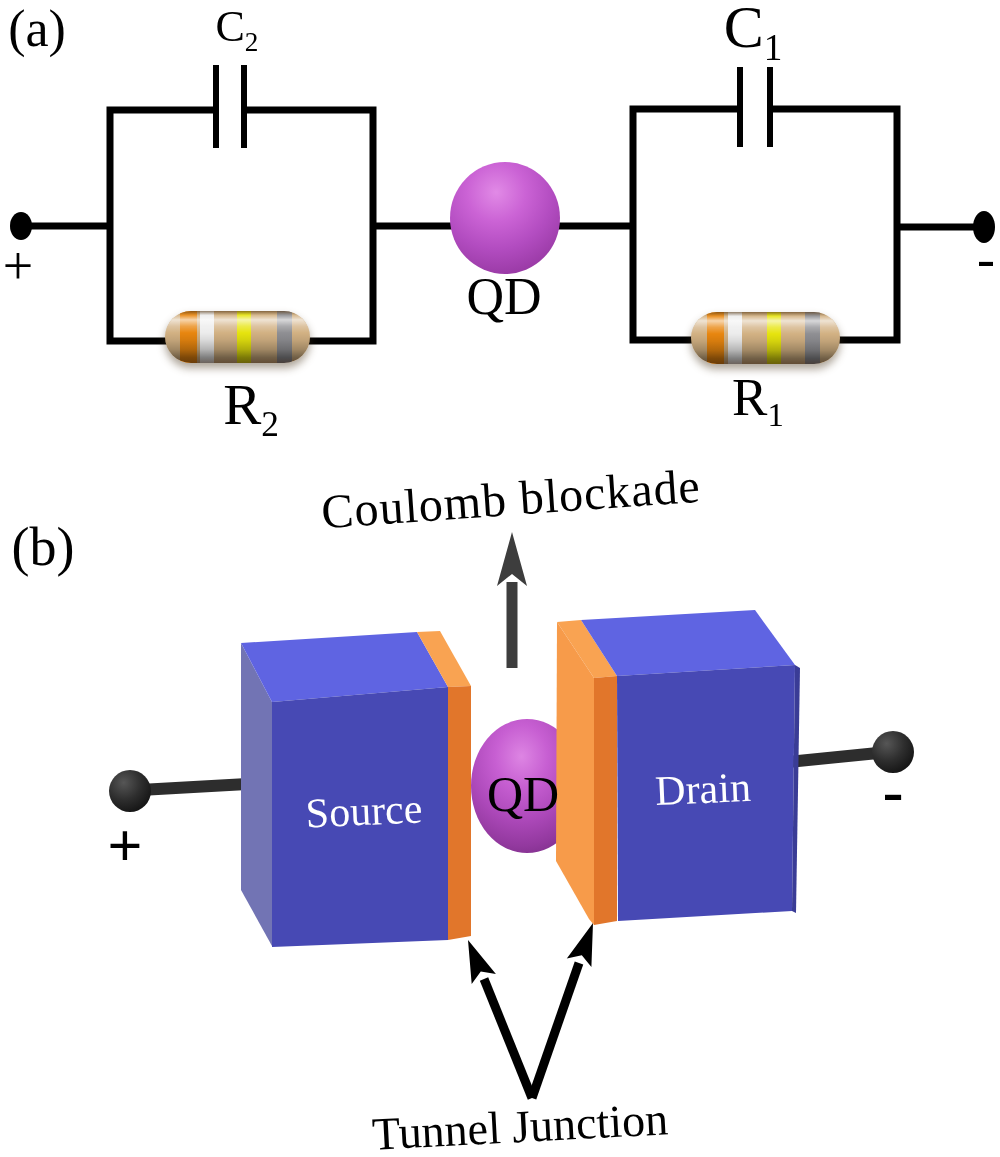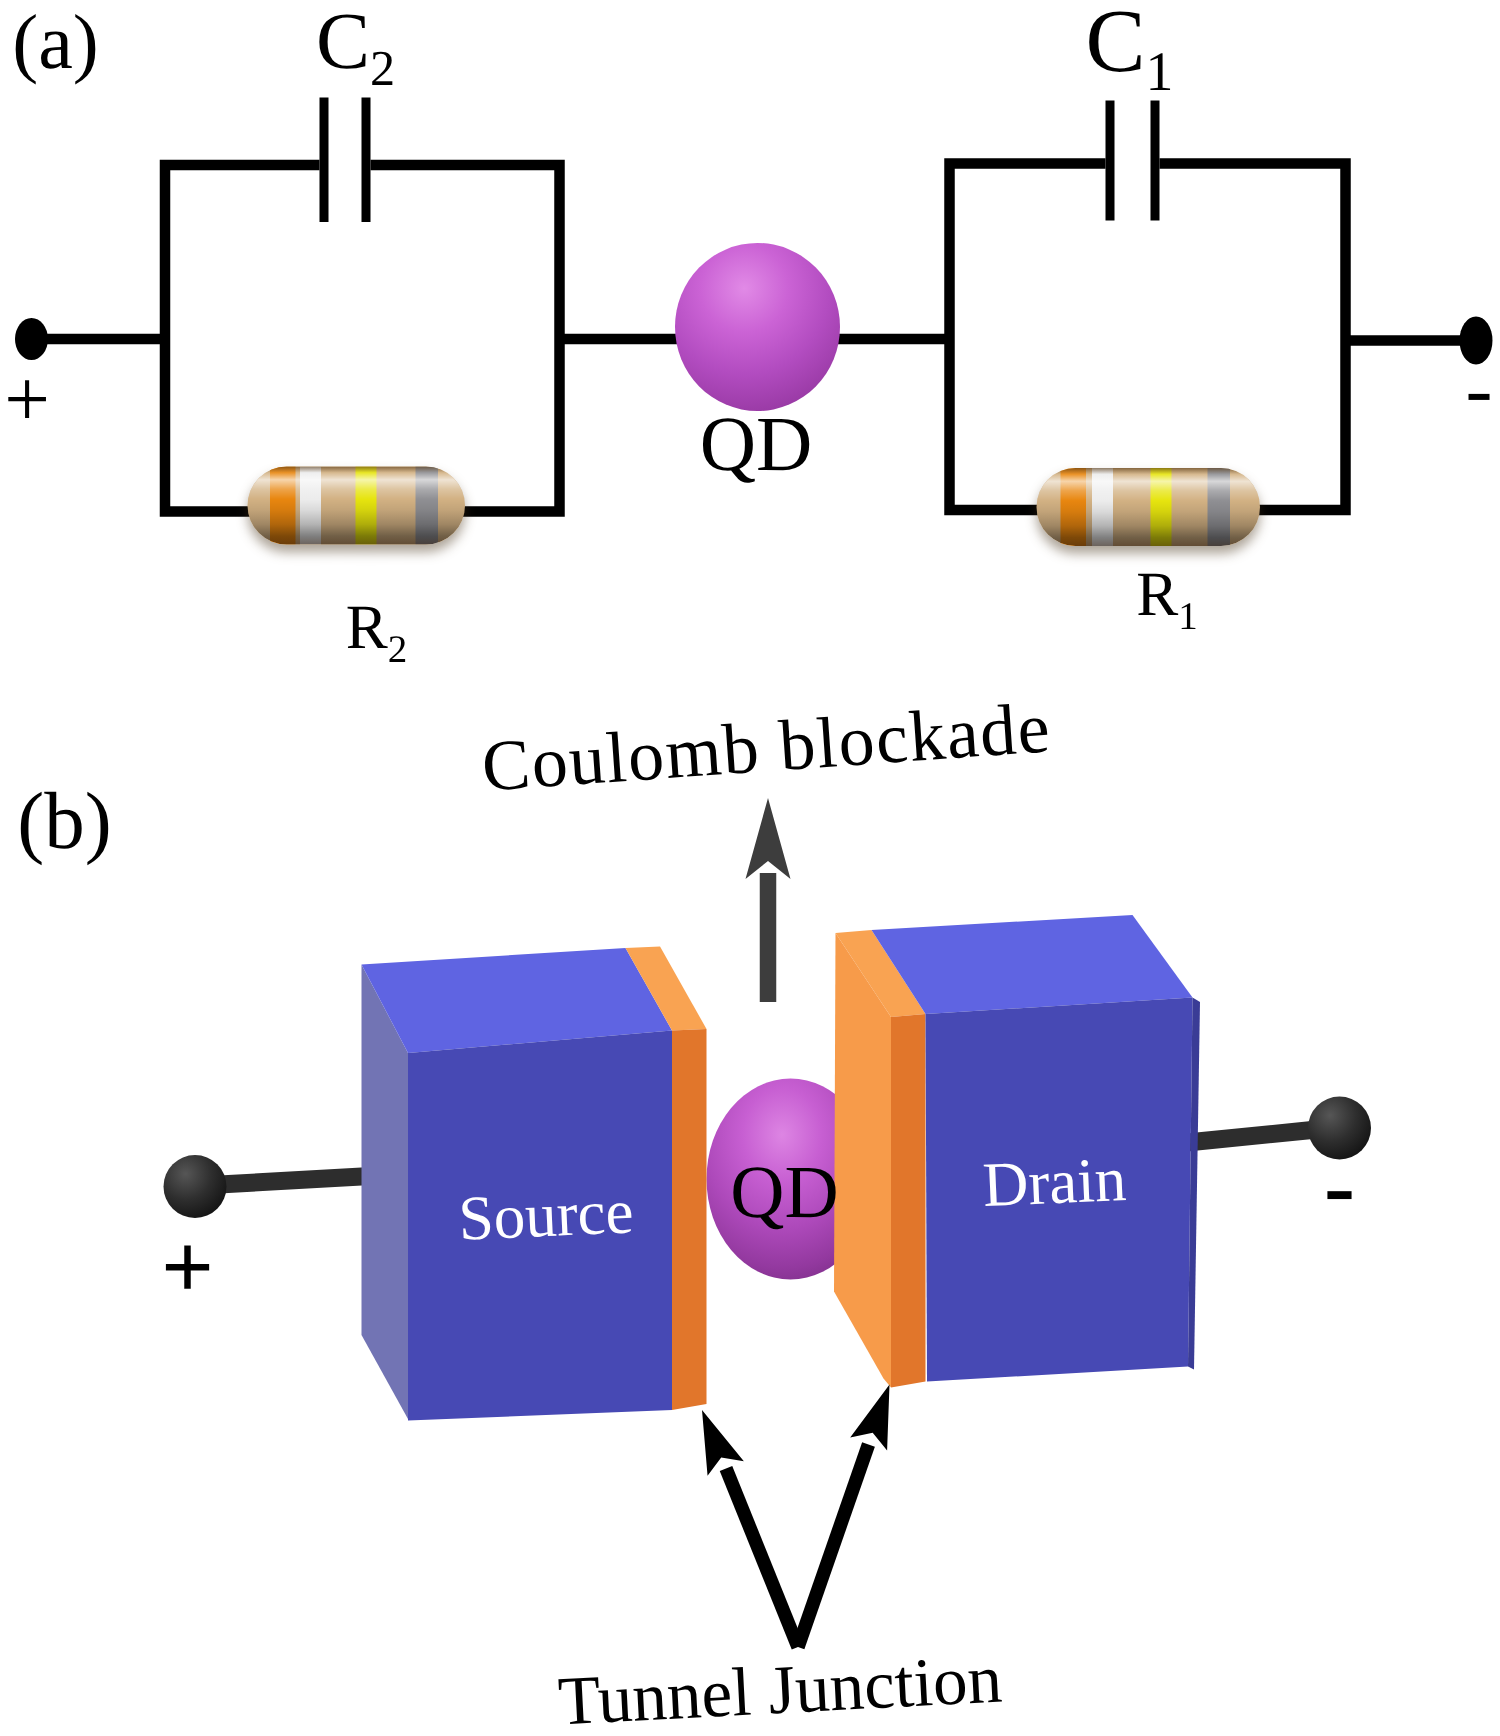--- a/index.html
+++ b/index.html
@@ -85,24 +85,24 @@
   <div class="resistor" style="left:691px; top:312px; width:149px;">
     <i class="band" style="left:16px;  width:17px; background:#e8860f"></i>
     <i class="band" style="left:37px;  width:14px; background:#ececec"></i>
     <i class="band" style="left:76px;  width:14px; background:#e6e40e"></i>
     <i class="band" style="left:114px; width:15px; background:#8f8f93"></i>
   </div>
 
   <div class="sphere-a"></div>
 
   <div class="lbl" style="left:37px; top:29px; font-size:52px">(a)</div>
-  <div class="lbl" style="left:237px; top:27px; font-size:54px"><span>C</span><sub>2</sub></div>
+  <div class="lbl" style="left:237px; top:27px; font-size:44px"><span>C</span><sub>2</sub></div>
   <div class="lbl" style="left:753px; top:27px; font-size:60px"><span>C</span><sub>1</sub></div>
-  <div class="lbl" style="left:251px; top:419px; font-size:42px"><span>R</span><sub>2</sub></div>
-  <div class="lbl" style="left:778px; top:397px; font-size:42px"><span>R</span><sub>1</sub></div>
+  <div class="lbl" style="left:251px; top:404px; font-size:57px"><span>R</span><sub>2</sub></div>
+  <div class="lbl" style="left:758px; top:397px; font-size:53px"><span>R</span><sub>1</sub></div>
   <div class="lbl" style="left:504px; top:297px; font-size:52px">QD</div>
   <div class="lbl" style="left:18px; top:266px; font-size:54px">+</div>
   <div class="lbl" style="left:986px; top:259px; font-size:54px">-</div>
 
   <svg id="device-svg" class="layer" width="1000" height="717" viewBox="0 440 1000 717">
     <defs>
       <radialGradient id="ballGrad" cx="35%" cy="30%" r="75%">
         <stop offset="0%" stop-color="#565656"></stop>
         <stop offset="55%" stop-color="#2e2e2e"></stop>
         <stop offset="100%" stop-color="#141414"></stop>

